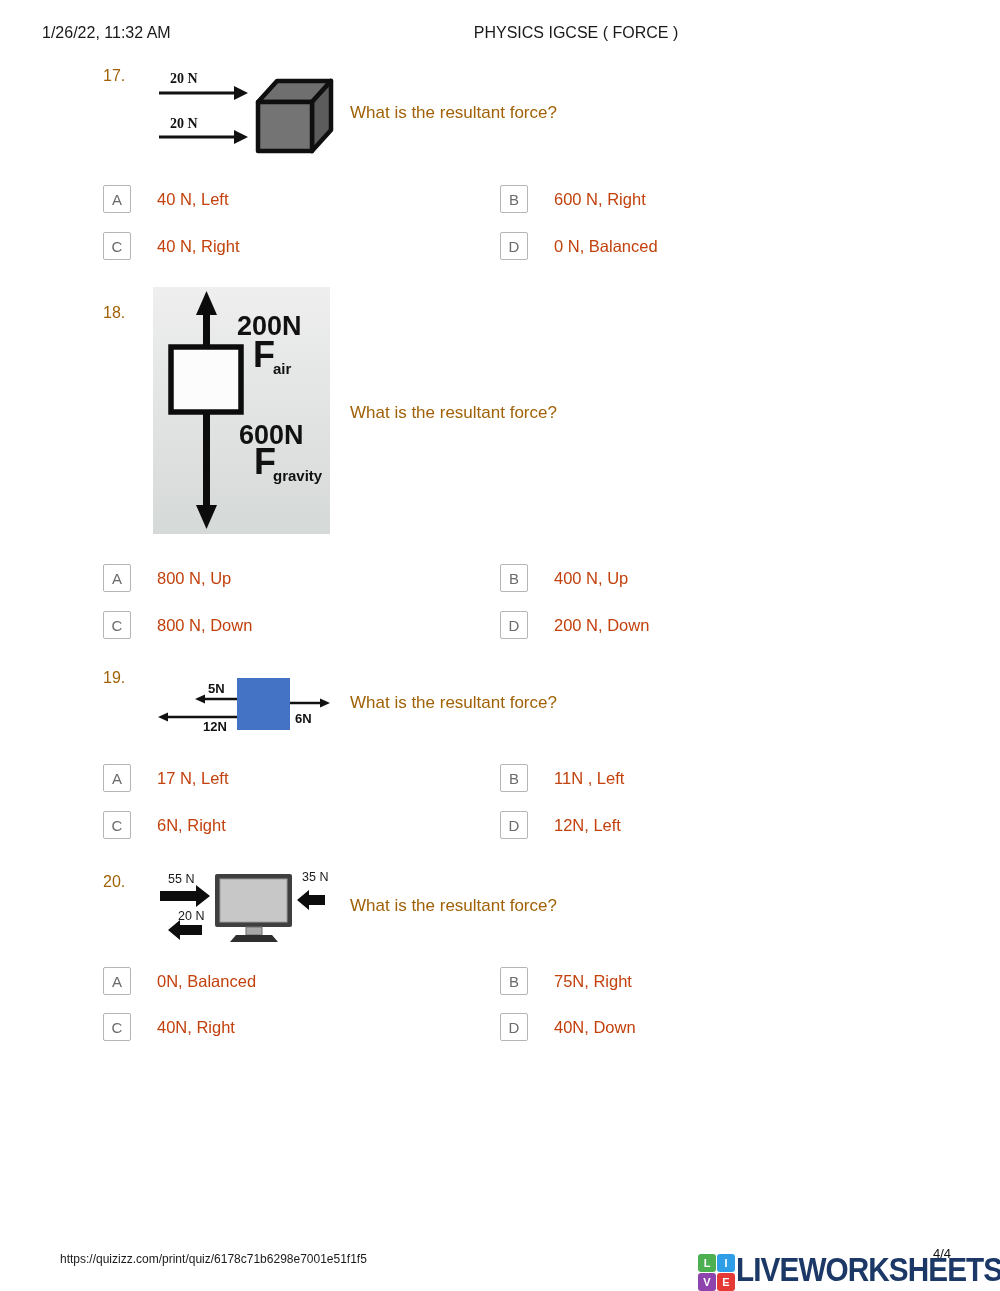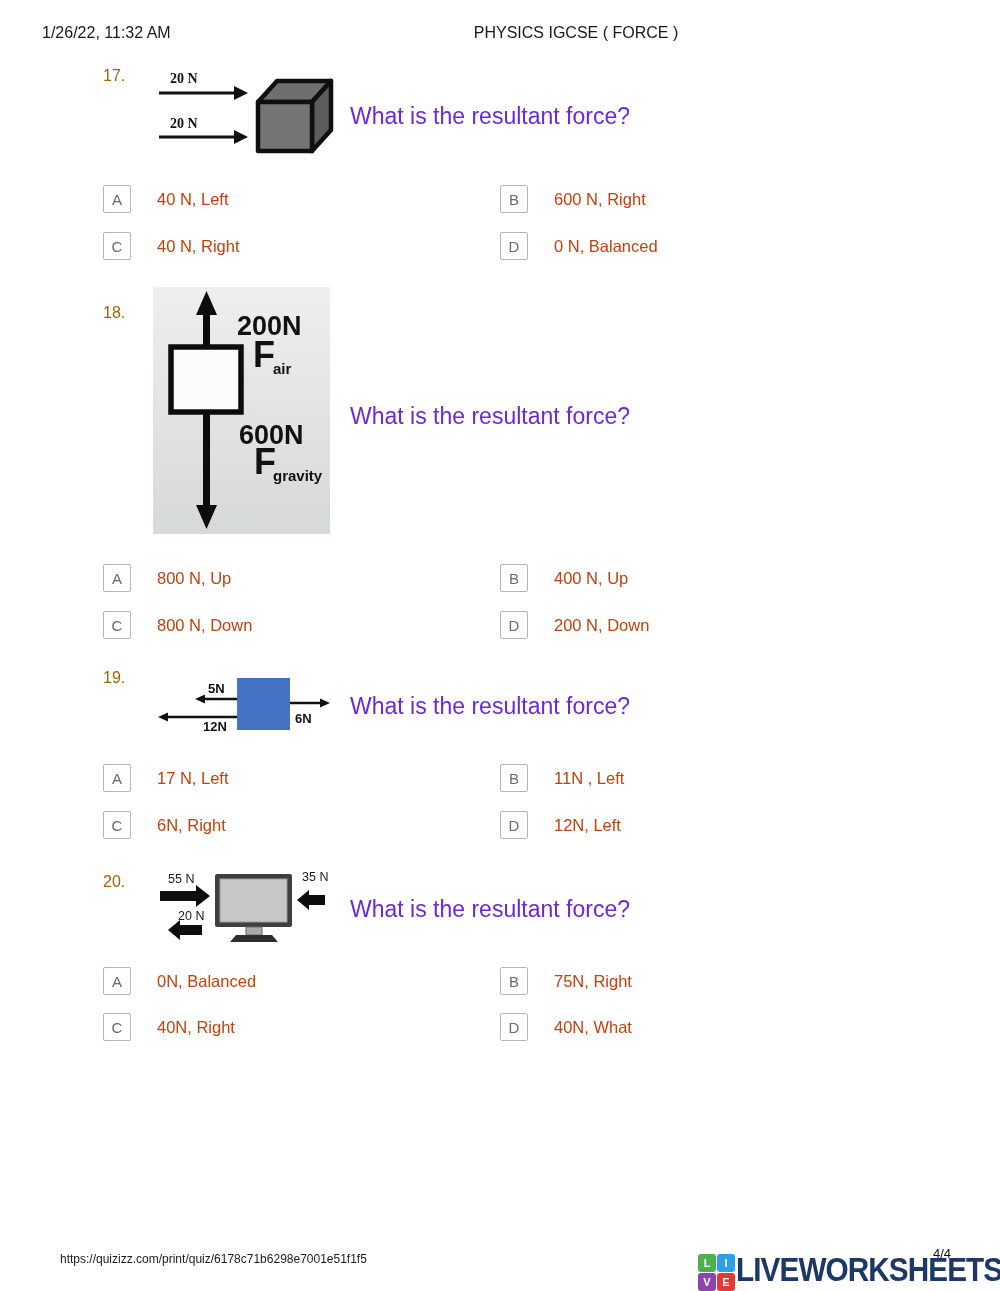--- a/index.html
+++ b/index.html
@@ -3,21 +3,21 @@
 <meta charset="utf-8">
 <style>
   html,body{margin:0;padding:0;}
   body{
     width:1000px;height:1291px;background:#ffffff;position:relative;
     font-family:"Liberation Sans",sans-serif;overflow:hidden;
   }
   .abs{position:absolute;}
   .hdr{font-size:16px;color:#1a1a1a;white-space:nowrap;text-align:right;}
   .qnum{font-size:16px;color:#a16207;}
-  .prompt{font-size:23px;color:#6d28d9;white-space:nowrap;}
+  .prompt{font-size:17px;color:#a16207;white-space:nowrap;}
   .optrow{display:flex;align-items:center;gap:26px;height:28px;}
   .optbox{
     width:26px;height:26px;border:1px solid #b5b5b5;border-radius:2px;background:#fff;
     color:#6b6b6b;font-size:15px;display:flex;align-items:center;justify-content:center;flex:0 0 auto;
   }
   .optlabel{font-size:16.5px;color:#c2410c;white-space:nowrap;}
   .ftr{font-size:12px;color:#1a1a1a;white-space:nowrap;}
   .pagenum{font-size:13px;color:#111;z-index:6;}
   .logo{display:flex;align-items:flex-start;z-index:2;}
   .logo-grid{
@@ -166,21 +166,21 @@
 <div class="abs optrow" style="left:500px;top:967px">
   <div class="optbox">B</div>
   <div class="optlabel">75N, Right</div>
 </div>
 <div class="abs optrow" style="left:103px;top:1013px">
   <div class="optbox">C</div>
   <div class="optlabel">40N, Right</div>
 </div>
 <div class="abs optrow" style="left:500px;top:1013px">
   <div class="optbox">D</div>
-  <div class="optlabel">40N, What</div>
+  <div class="optlabel">40N, Down</div>
 </div>
 
 <div class="abs ftr" style="left:60px;top:1252px">https://quizizz.com/print/quiz/6178c71b6298e7001e51f1f5</div>
 <div class="abs pagenum" style="left:933px;top:1246px">4/4</div>
 <div class="abs logo" style="left:698px;top:1251px">
   <div class="logo-grid" style="margin-top:3px">
     <div class="logo-tile" style="background-color: rgb(76, 175, 80);">L</div>
     <div class="logo-tile" style="background-color: rgb(46, 159, 230);">I</div>
     <div class="logo-tile" style="background-color: rgb(142, 68, 173);">V</div>
     <div class="logo-tile" style="background-color: rgb(229, 57, 53);">E</div>

